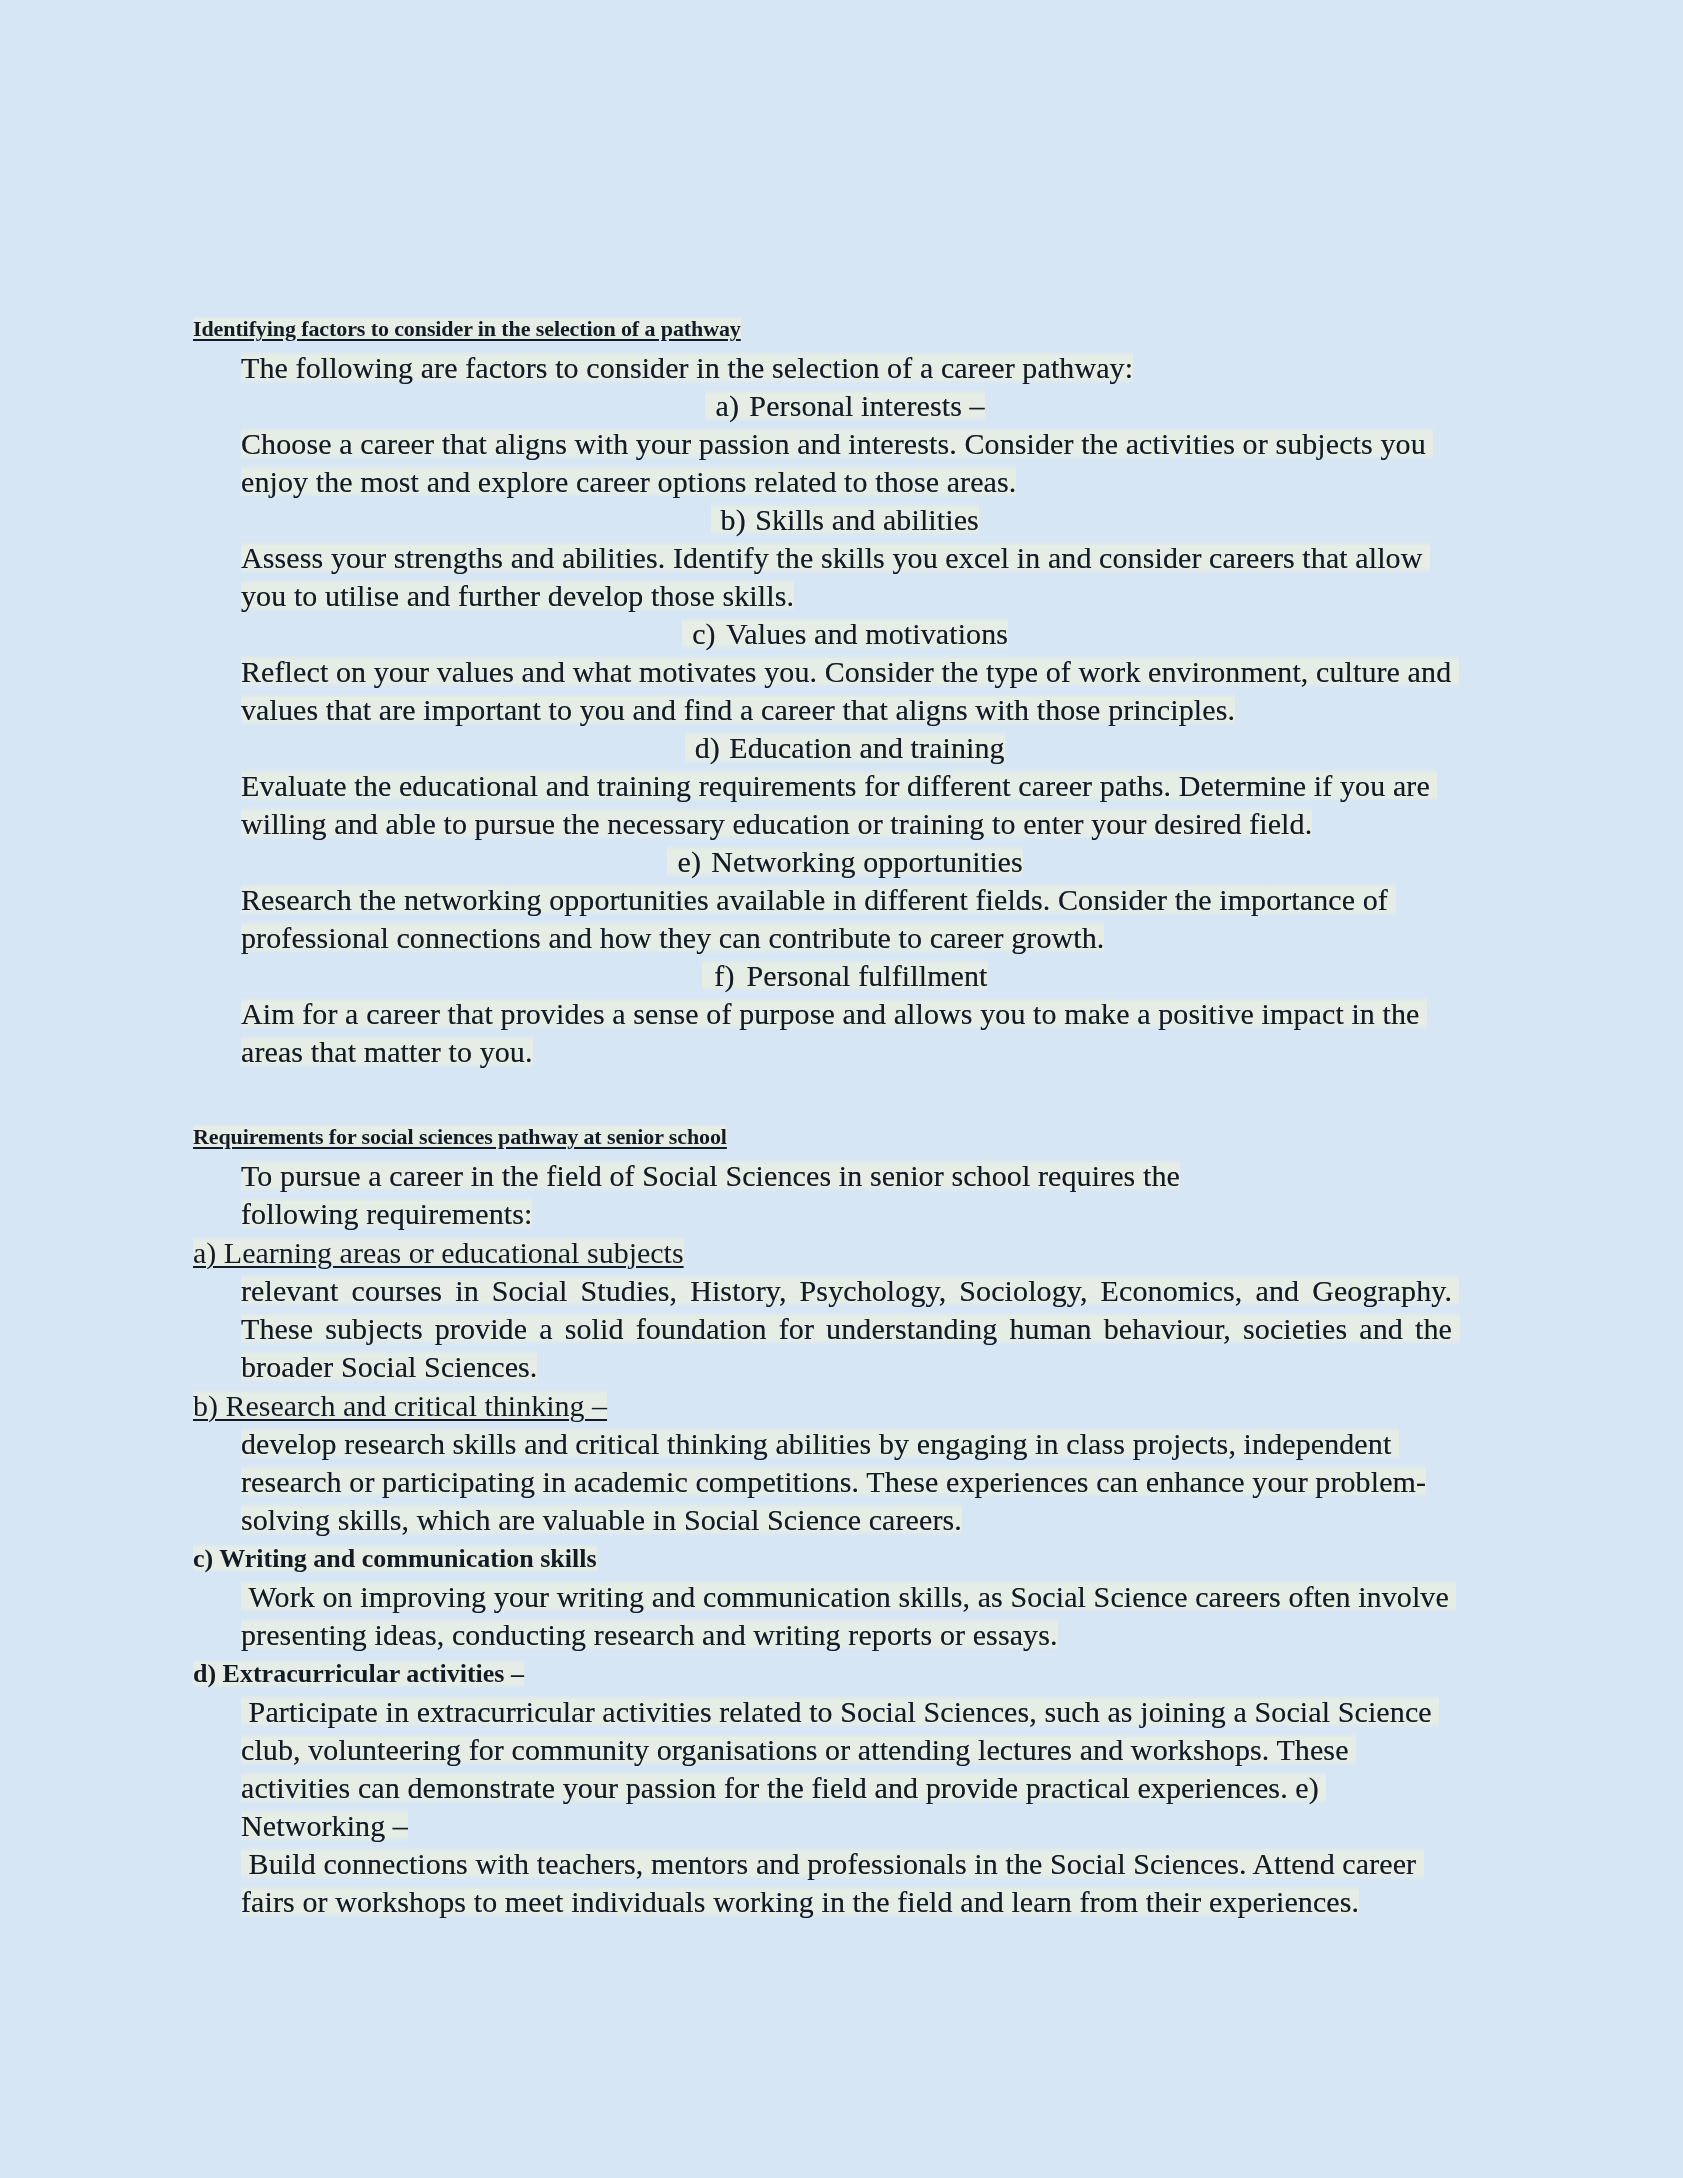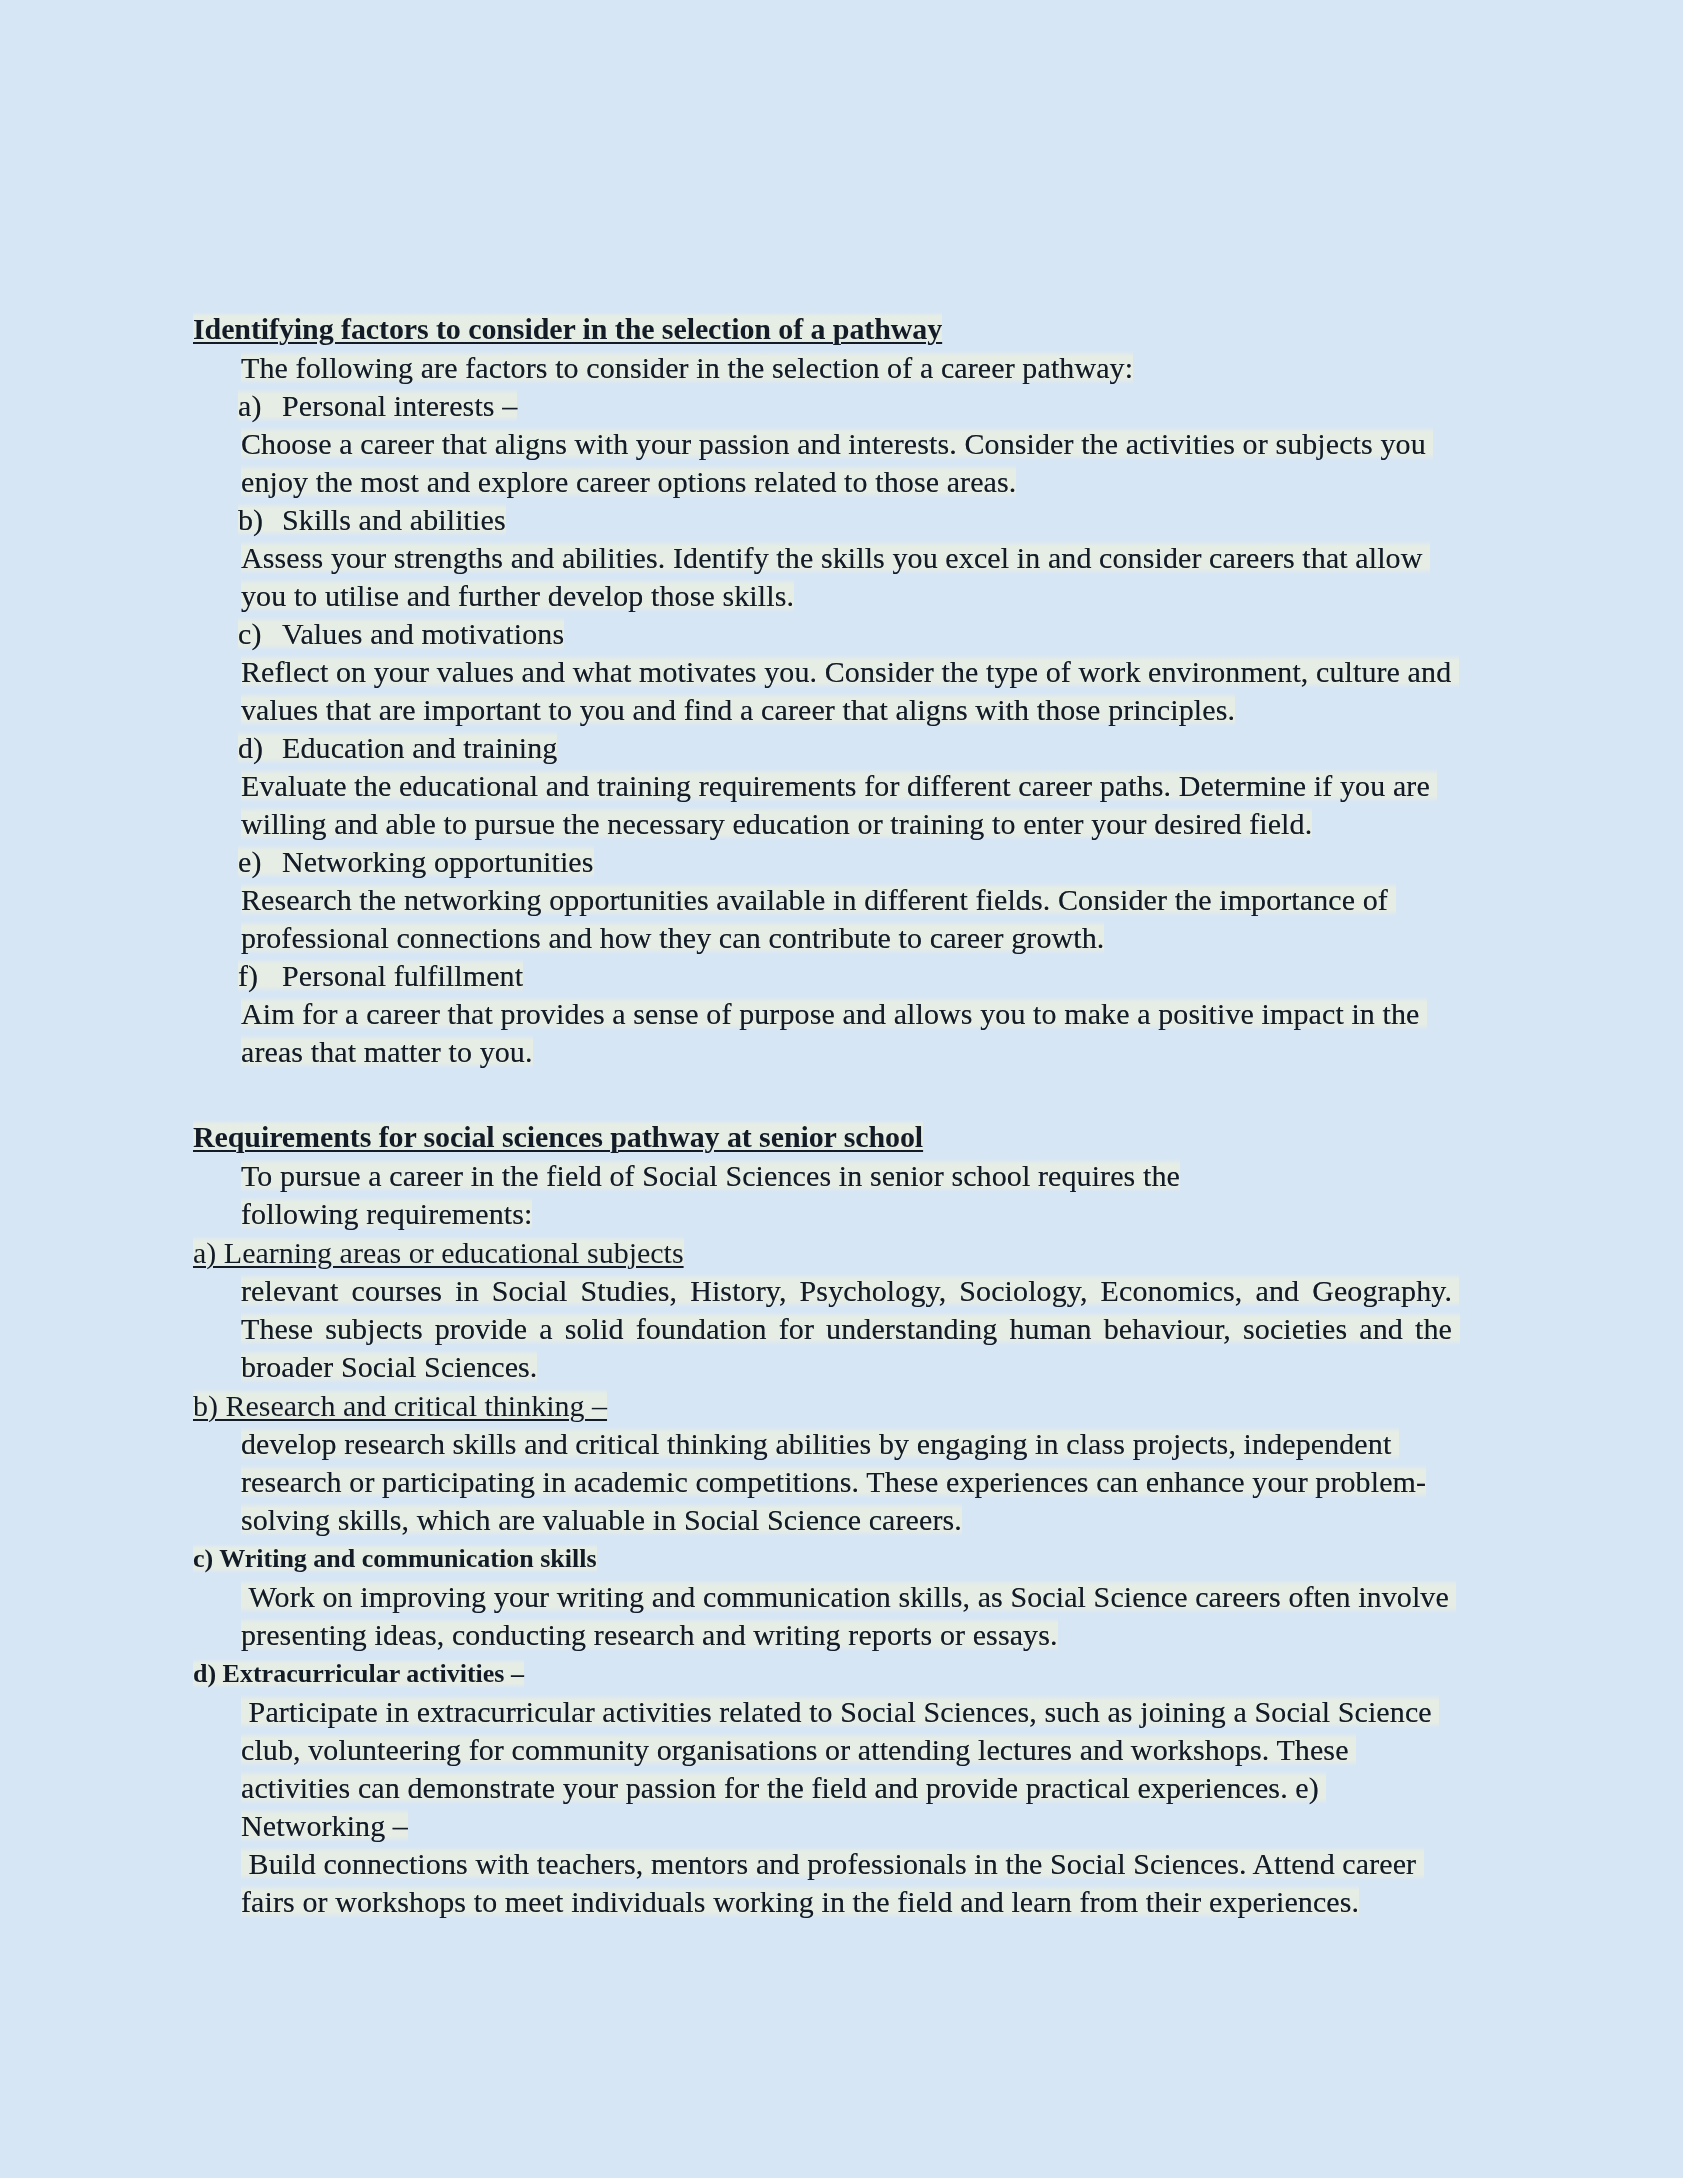--- a/index.html
+++ b/index.html
@@ -47,21 +47,21 @@
         rgba(236,240,228,0.0) 0%,
         rgba(234,239,226,0.80) 16%,
         rgba(233,238,225,0.85) 82%,
         rgba(236,240,228,0.0) 100%);
     box-decoration-break: clone;
     -webkit-box-decoration-break: clone;
   }
 
   .hd {
     font-weight: bold;
-    font-size: 30px;
+    font-size: 22px;
     line-height: 40px;
     text-decoration: underline;
     text-decoration-thickness: 2.4px;
     text-underline-offset: 3px;
     letter-spacing: -0.1px;
   }
   .hd > span.t {
     background: linear-gradient(180deg,
         rgba(236,240,228,0.0) 0%,
         rgba(234,239,226,0.82) 14%,
@@ -87,21 +87,21 @@
   .sub-ul > span.t, .sub-b > span.t {
     background: linear-gradient(180deg,
         rgba(236,240,228,0.0) 0%,
         rgba(234,239,226,0.80) 15%,
         rgba(233,238,225,0.86) 84%,
         rgba(236,240,228,0.0) 100%);
     box-decoration-break: clone;
     -webkit-box-decoration-break: clone;
   }
 
-  .item { padding-left: 45px; }      
+  .item { padding-left: 45px; text-align: center; }      
   .item .lbl { display: inline-block; min-width: 44px; }
 
   .para  { }
   .para.just { text-align: justify; text-align-last: left; }
   .gap-md { height: 46px; }
 
   .inline-b { font-weight: normal; text-align: center; }
 
   
   .dash { letter-spacing: 0; }

